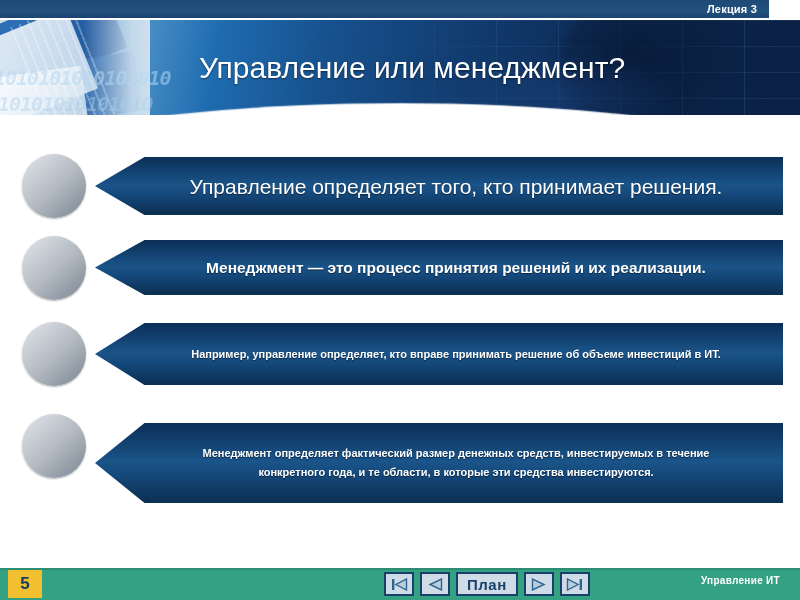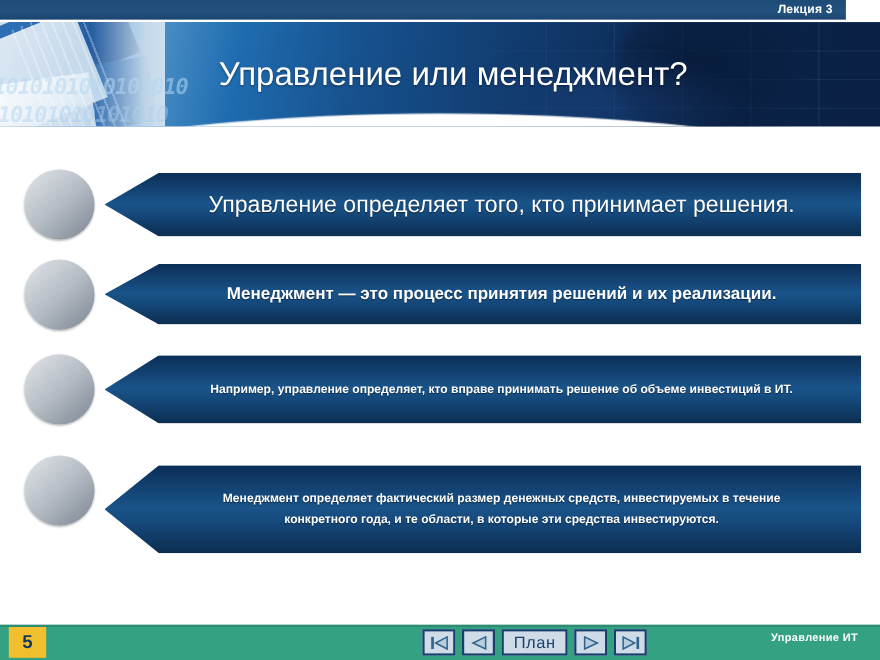--- a/index.html
+++ b/index.html
@@ -280,21 +280,21 @@
     display: flex;
     align-items: center;
     justify-content: center;
     box-sizing: border-box;
     cursor: pointer;
   }
   .nav-btn.plan {
     padding: 0 9px;
     color: #17406b;
     font-size: 15px;
-    font-weight: normal;
+    font-weight: bold;
     letter-spacing: 0.5px;
   }
   .nav-btn svg { display: block; }
   .footer-brand {
     position: absolute;
     right: 20px; top: 7px;
     color: #ffffff;
     font-size: 10px;
     font-weight: bold;
     letter-spacing: 0.3px;

